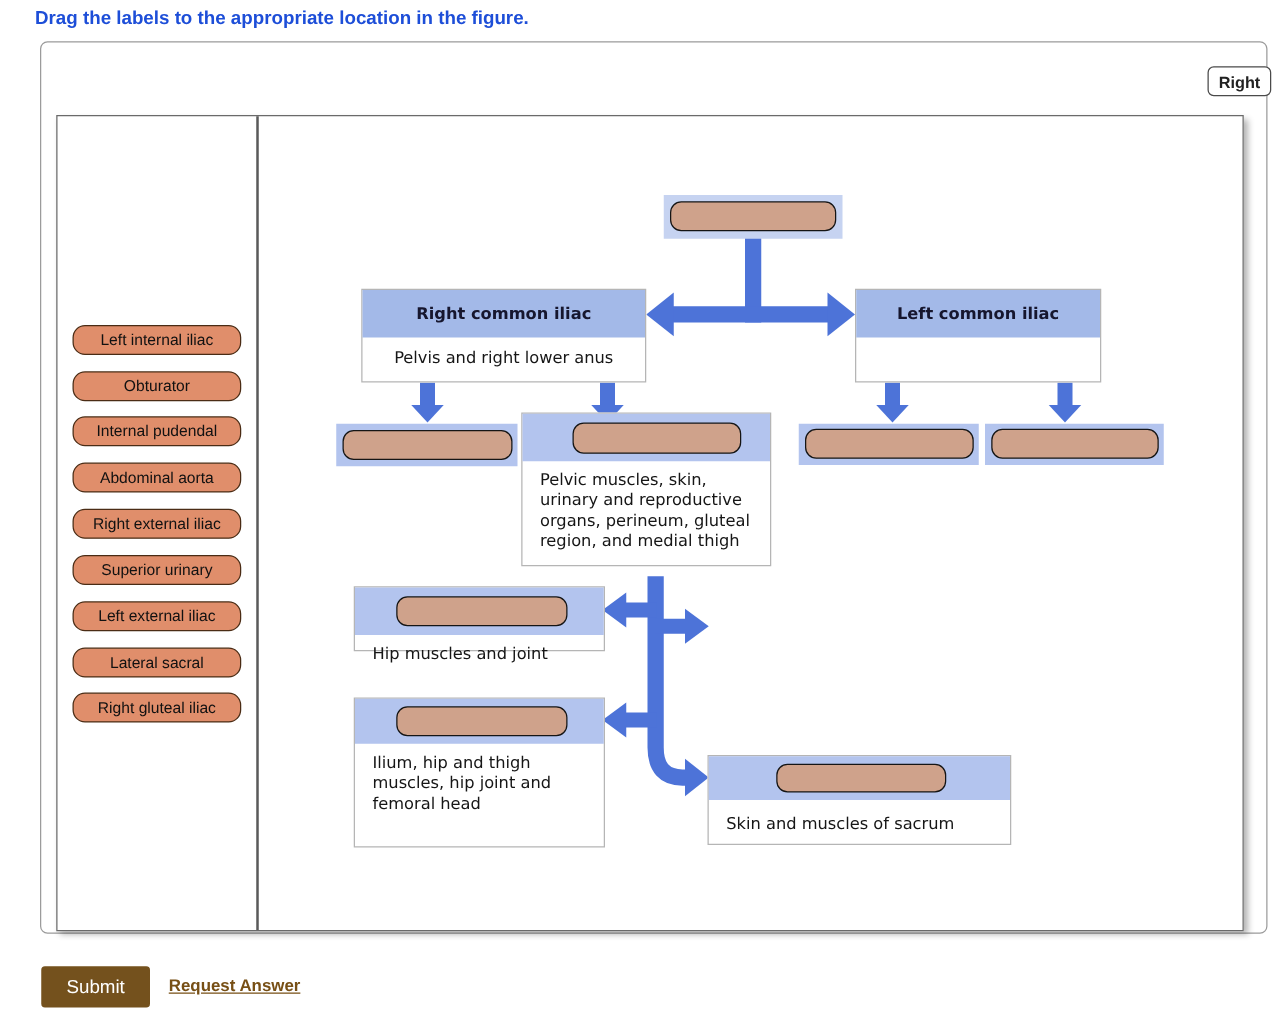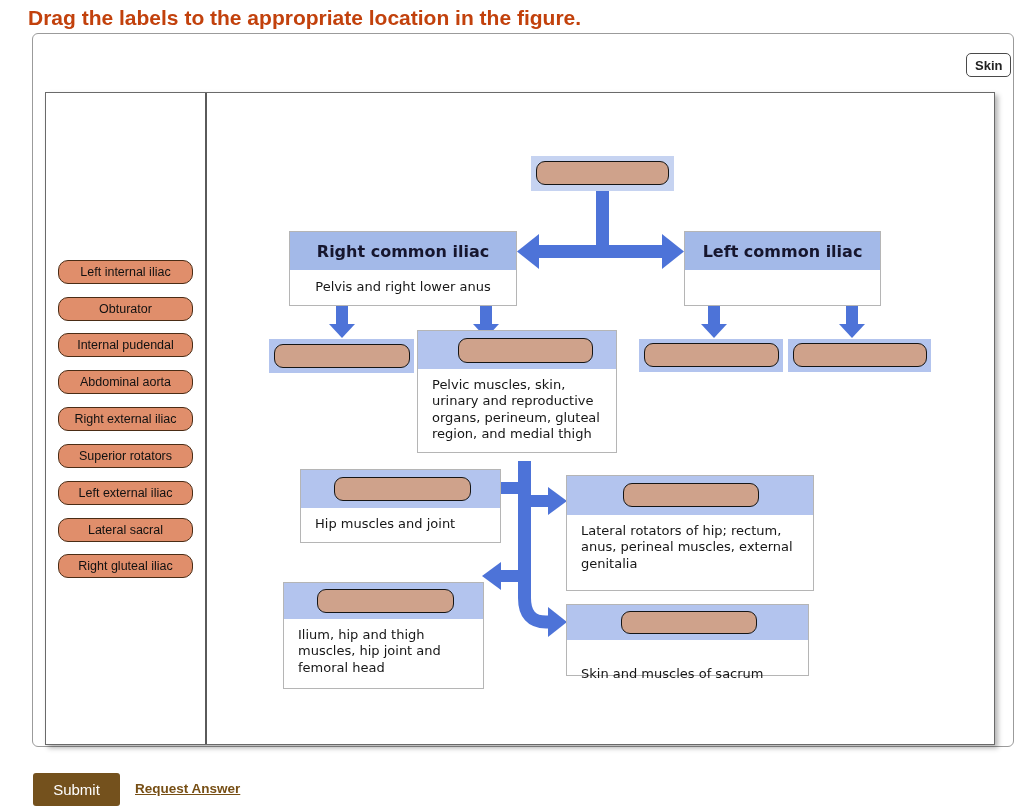--- a/index.html
+++ b/index.html
@@ -1,19 +1,19 @@
 <!DOCTYPE html>
 <html><head>
 <meta charset="utf-8">
 <style>
   html,body{margin:0;padding:0;background:#fff;}
   #page{position:relative;width:1024px;height:807px;background:#fff;
         font-family:"Liberation Sans",sans-serif;overflow:hidden;}
 
-  .instruction{position:absolute;left:28px;top:6px;font-size:21px;font-weight:bold;color:#c2410c;}
+  .instruction{position:absolute;left:28px;top:6px;font-size:15px;font-weight:bold;color:#1d4ed8;}
 
   .outer-panel{position:absolute;left:32px;top:33px;width:982px;height:714px;
                border:1px solid #9b9b9b;border-radius:6px;background:#fff;box-sizing:border-box;}
 
   .tool-btn{position:absolute;background:#fff;border:1.6px solid #4a4a4a;border-radius:5px;
             font-family:"Liberation Sans",sans-serif;font-size:13px;font-weight:bold;color:#222;
             height:24px;padding:0 8px;cursor:pointer;}
   #reset-btn{left:878px;top:19px;margin-top:39px;}
   #help-btn{left:933px;top:19px;}
 
@@ -30,21 +30,21 @@
 
   
   .bluebox{position:absolute;box-sizing:border-box;background:#b3c4ee;}
   .bluebox.lighter{background:#c6d3f1;}
   .slot{position:absolute;box-sizing:border-box;background:#cfa28b;border:1.6px solid #151515;
         border-radius:9px;}
   .wbox{position:absolute;box-sizing:border-box;background:#fff;border:1px solid #b5b5b5;}
   .wbox-header{position:relative;background:#a3b9e8;width:100%;box-sizing:border-box;
                display:flex;align-items:center;justify-content:center;}
   .wbox-header.lighter{background:#b3c4ee;}
-  .wbox-title{font-family:"DejaVu Sans",sans-serif;font-size:16px;font-weight:bold;color:#16162e;}
+  .wbox-title{font-family:"DejaVu Sans",sans-serif;font-size:13px;font-weight:bold;color:#16162e;}
   .wbox-body{font-family:"DejaVu Sans",sans-serif;font-size:13px;color:#161616;line-height:1.25;}
   .body-center{display:flex;align-items:center;justify-content:center;text-align:center;}
   .body-left{padding:8px 12px 4px 14px;text-align:left;}
 
   #arrow-layer{position:absolute;left:0;top:0;width:950px;height:653px;pointer-events:none;}
 
   
   #submit-btn{position:absolute;left:33px;top:773px;width:87px;height:33px;
               background:#74511d;color:#fff;border:none;border-radius:3px;
               font-family:"Liberation Sans",sans-serif;font-size:15px;cursor:pointer;}
@@ -53,32 +53,32 @@
 </style>
 </head>
 <body>
 
 <div id="page">
 
   <div class="instruction">Drag the labels to the appropriate location in the figure.</div>
 
   <div class="outer-panel">
     <button class="tool-btn" id="reset-btn">Reset</button>
-    <button class="tool-btn" id="help-btn">Skin</button>
+    <button class="tool-btn" id="help-btn">Right</button>
   </div>
 
   <div id="figure">
     <div id="divider"></div>
 
     <div class="chip" style="top:167px">Left internal iliac</div>
     <div class="chip" style="top:204px">Obturator</div>
     <div class="chip" style="top:240px">Internal pudendal</div>
     <div class="chip" style="top:277px">Abdominal aorta</div>
     <div class="chip" style="top:314px">Right external iliac</div>
-    <div class="chip" style="top:351px">Superior rotators</div>
+    <div class="chip" style="top:351px">Superior urinary</div>
     <div class="chip" style="top:388px">Left external iliac</div>
     <div class="chip" style="top:425px">Lateral sacral</div>
     <div class="chip" style="top:461px">Right gluteal iliac</div>
 
     <svg id="arrow-layer" viewBox="0 0 950 653">
       <g fill="#4d73d8">
 
         <rect x="550" y="96" width="13" height="69"></rect>
         <rect x="490" y="152" width="130" height="13"></rect>
         <polygon points="471,158.5 493,141 493,176"></polygon>
@@ -133,45 +133,39 @@
       <div class="wbox-body body-left">Pelvic muscles, skin, urinary and reproductive organs, perineum, gluteal region, and medial thigh</div>
     </div>
 
     <div class="bluebox" style="left:593px;top:246px;width:144px;height:33px">
       <div class="slot" style="left:5px;top:4px;width:135px;height:24px"></div>
     </div>
     <div class="bluebox" style="left:742px;top:246px;width:143px;height:33px">
       <div class="slot" style="left:5px;top:4px;width:134px;height:24px"></div>
     </div>
 
-    <div class="wbox" style="left:254px;top:376px;width:201px;height:74px">
+    <div class="wbox" style="left:237px;top:376px;width:201px;height:52px">
       <div class="wbox-header lighter" style="height:38px">
         <div class="slot" style="left:33px;top:7px;width:137px;height:24px"></div>
       </div>
       <div class="wbox-body" style="padding:8px 8px 0 14px">Hip muscles and joint</div>
     </div>
 
-    <div class="wbox" style="left:520px;top:382px;width:248px;height:116px">
-      <div class="wbox-header lighter" style="height:39px">
-        <div class="slot" style="left:56px;top:7px;width:136px;height:24px"></div>
-      </div>
-      <div class="wbox-body body-left">Lateral rotators of hip; rectum, anus, perineal muscles, external genitalia</div>
-    </div>
 
-    <div class="wbox" style="left:237px;top:489px;width:201px;height:107px">
+    <div class="wbox" style="left:237px;top:465px;width:201px;height:120px">
       <div class="wbox-header lighter" style="height:36px">
         <div class="slot" style="left:33px;top:6px;width:137px;height:24px"></div>
       </div>
       <div class="wbox-body body-left">Ilium, hip and thigh muscles, hip joint and femoral head</div>
     </div>
 
     <div class="wbox" style="left:520px;top:511px;width:243px;height:72px">
       <div class="wbox-header lighter" style="height:35px">
         <div class="slot" style="left:54px;top:6px;width:136px;height:23px"></div>
       </div>
-      <div class="wbox-body" style="padding:26px 8px 0 14px">Skin and muscles of sacrum</div>
+      <div class="wbox-body" style="padding:12px 8px 0 14px">Skin and muscles of sacrum</div>
     </div>
   </div>
 
   <button id="submit-btn">Submit</button>
   <a id="request-answer">Request Answer</a>
 
 </div>
 
 </body></html>

